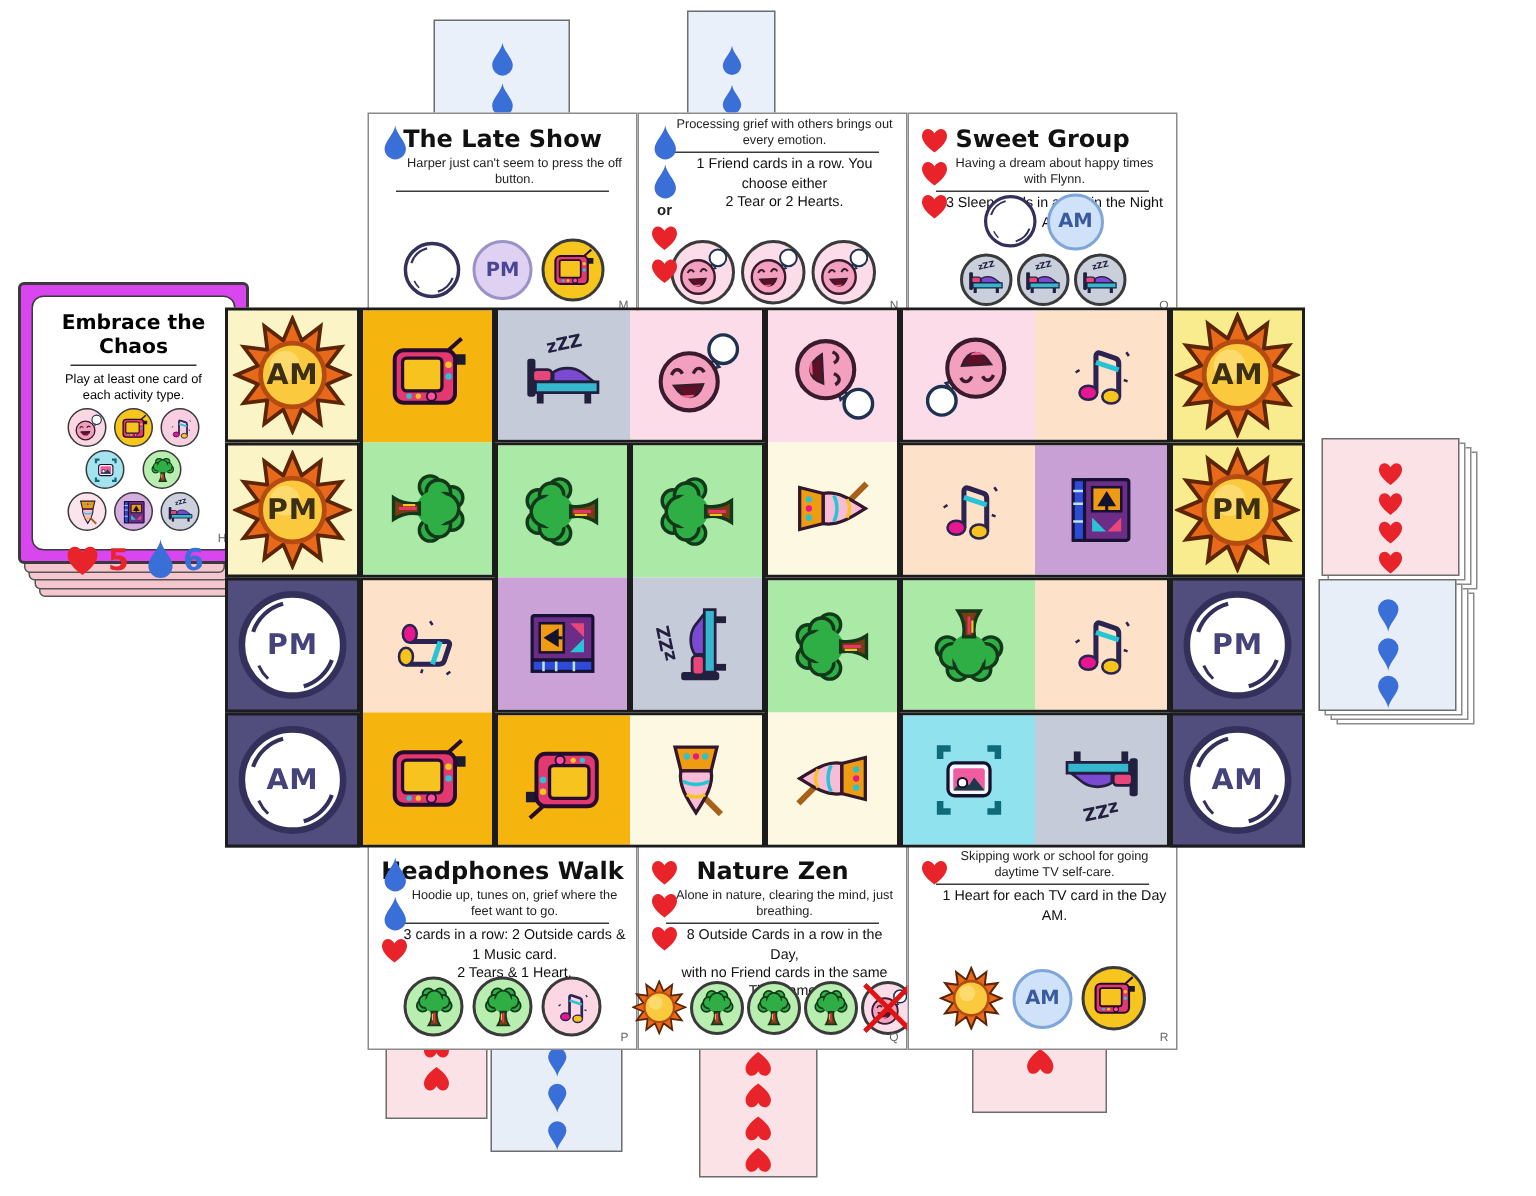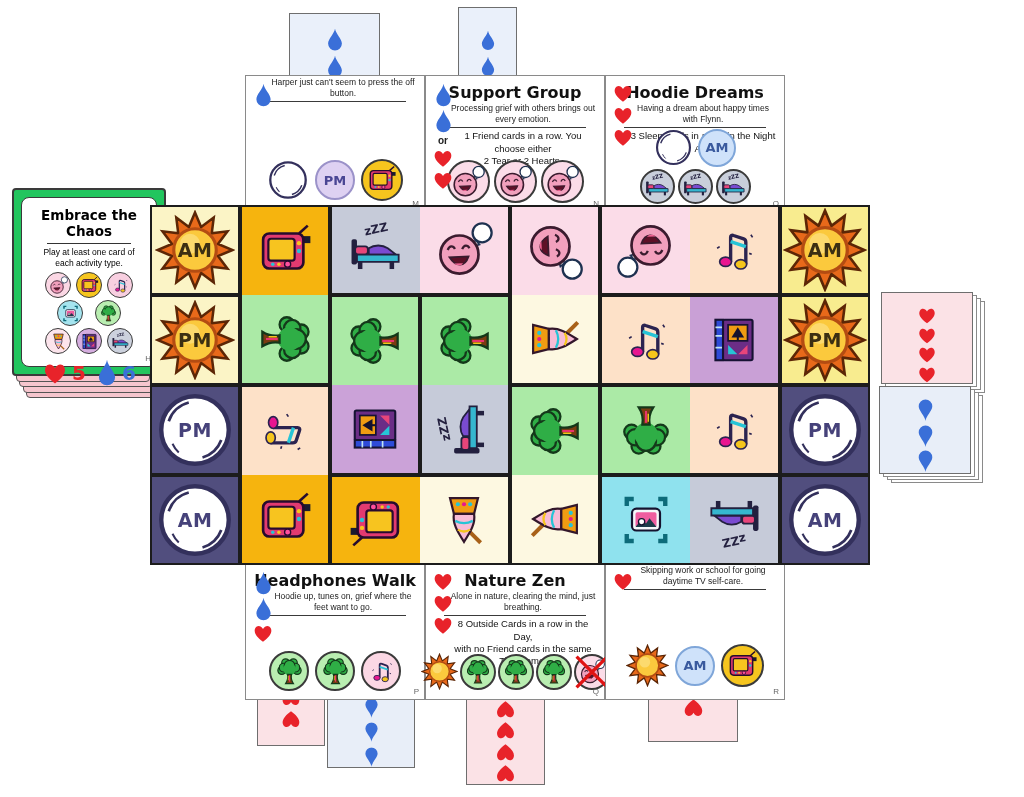--- a/index.html
+++ b/index.html
@@ -31,21 +31,21 @@
        align-items:center;gap:2px;z-index:2;}
   .obj .or{font-size:10px;font-weight:bold;color:#222;}
   .corner{position:absolute;right:5px;bottom:3px;font-size:8px;color:#666;}
   .circle{border-radius:50%;border:2px solid #3a3a3a;box-sizing:border-box;display:flex;
        align-items:center;justify-content:center;position:relative;flex:none;}
   .timec{font-weight:bold;font-size:13px;font-family:"DejaVu Sans",sans-serif;}
   
   .goal-wrap{position:absolute;left:12px;top:188px;width:134px;height:188px;z-index:2;}
   .goal-layer{position:absolute;width:134px;height:188px;background:#f6c6ce;
        border:1.5px solid #555;border-radius:4px;box-sizing:border-box;}
-  .goal{position:absolute;left:0;top:0;width:154px;height:188px;background:#22c55e;
+  .goal{position:absolute;left:0;top:0;width:154px;height:188px;background:#d946ef;
        border:2px solid #3a3a3a;border-radius:4px;box-sizing:border-box;z-index:2;}
   .goal-inner{position:absolute;left:7px;top:7px;right:7px;bottom:7px;background:#fff;
        border:1.5px solid #3a3a3a;border-radius:8px;}
   .goal-title{text-align:center;font-weight:bold;font-size:13.5px;margin-top:9px;
        font-family:"DejaVu Sans",sans-serif;}
   .goal-rule{border-top:1.5px solid #333;width:62%;margin:4px auto 3px;}
   .goal-desc{text-align:center;font-size:8.5px;line-height:1.3;white-space:pre-line;}
   .grow{display:flex;justify-content:center;gap:5px;margin-top:3px;}
   .gcirc{width:26px;height:26px;border-radius:50%;border:1.5px solid #3a3a3a;box-sizing:border-box;
        display:flex;align-items:center;justify-content:center;flex:none;}
@@ -253,20 +253,21 @@
     </div>
   </div>
 </div>
 
 <div class="obj" style="left:245px;top:75px">
   <div class="cost">
     <svg width="19" height="24" viewBox="0 0 32 40">
           <use href="#sym-tear"></use>
         </svg>
   </div>
+  <div class="title">The Late Show</div>
   <div class="flavor">Harper just can't seem to press the off button.</div>
   <div class="rule"></div>
   <div class="icons" style="bottom:10px">
     <span class="circle" style="width:42px;height:42px;border:none">
           <svg width="42" height="42" viewBox="0 0 64 64">
             <use href="#sym-moon"></use>
           </svg>
         </span>
     <span class="circle timec" style="width:40px;height:40px;background:#ded1f2;border-color:#9b92c9;color:#4a4694">PM</span>
     <span class="circle" style="width:42px;height:42px;background:#f6c51e">
@@ -287,21 +288,20 @@
           <use href="#sym-tear"></use>
         </svg>
     <span class="or">or</span>
     <svg width="22" height="20" viewBox="0 0 32 30">
           <use href="#sym-heart"></use>
         </svg>
     <svg width="22" height="20" viewBox="0 0 32 30">
           <use href="#sym-heart"></use>
         </svg>
   </div>
-  <div class="title">Support Group</div>
   <div class="flavor">Processing grief with others brings out every emotion.</div>
   <div class="rule"></div>
   <div class="req">1 Friend cards in a row. You choose either
 2 Tear or 2 Hearts.</div>
   <div class="icons" style="bottom:8px;gap:4px">
     <span class="circle" style="width:43px;height:43px;background:#fbdce8">
           <svg width="34" height="34" viewBox="0 0 64 64">
             <use href="#sym-friend"></use>
           </svg>
         </span>
@@ -324,21 +324,21 @@
     <svg width="22" height="20" viewBox="0 0 32 30">
           <use href="#sym-heart"></use>
         </svg>
     <svg width="22" height="20" viewBox="0 0 32 30">
           <use href="#sym-heart"></use>
         </svg>
     <svg width="22" height="20" viewBox="0 0 32 30">
           <use href="#sym-heart"></use>
         </svg>
   </div>
-  <div class="title">Hoodie Dreams</div>
+  <div class="title">Sweet Group</div>
   <div class="flavor">Having a dream about happy times with Flynn.</div>
   <div class="rule"></div>
   <div class="req">3 Sleep cards in a row in the Night AM.</div>
   <div class="icons" style="bottom:44px;gap:5px">
     <span class="circle" style="width:39px;height:39px;border:none">
           <svg width="39" height="39" viewBox="0 0 64 64">
             <use href="#sym-moon"></use>
           </svg>
         </span>
     <span class="circle timec" style="width:38px;height:38px;background:#cfe2fa;border-color:#7fa6d9;color:#3a5a9e">AM</span>
@@ -371,20 +371,22 @@
     <svg width="19" height="24" viewBox="0 0 32 40">
           <use href="#sym-tear"></use>
         </svg>
     <svg width="22" height="20" viewBox="0 0 32 30">
           <use href="#sym-heart"></use>
         </svg>
   </div>
   <div class="title">Headphones Walk</div>
   <div class="flavor">Hoodie up, tunes on, grief where the feet want to go.</div>
   <div class="rule"></div>
+  <div class="req">3 cards in a row: 2 Outside cards &amp; 1 Music card.
+2 Tears &amp; 1 Heart.</div>
   <div class="icons" style="bottom:8px">
     <span class="circle" style="width:40px;height:40px;background:#b9eeb1">
           <svg width="31" height="31" viewBox="0 0 64 64">
             <use href="#sym-tree"></use>
           </svg>
         </span>
     <span class="circle" style="width:40px;height:40px;background:#b9eeb1">
           <svg width="31" height="31" viewBox="0 0 64 64">
             <use href="#sym-tree"></use>
           </svg>
@@ -449,20 +451,21 @@
 </div>
 
 <div class="obj" style="left:605px;top:563px">
   <div class="cost">
     <svg width="22" height="20" viewBox="0 0 32 30">
           <use href="#sym-heart"></use>
         </svg>
   </div>
   <div class="flavor">Skipping work or school for going daytime TV self-care.</div>
   <div class="rule"></div>
+  <div class="req">1 Heart for each TV card in the Day AM.</div>
   <div class="icons" style="bottom:12px">
     <span class="circle" style="width:43px;height:43px;border:none">
           <svg width="43" height="43" viewBox="0 0 64 64">
             <use href="#sym-sun"></use>
           </svg>
         </span>
     <span class="circle timec" style="width:40px;height:40px;background:#cfe2fa;border-color:#7fa6d9;color:#3a5a9e">AM</span>
     <span class="circle" style="width:43px;height:43px;background:#f6c51e">
           <svg width="31" height="31" viewBox="0 0 64 64">
             <use href="#sym-tv"></use>

